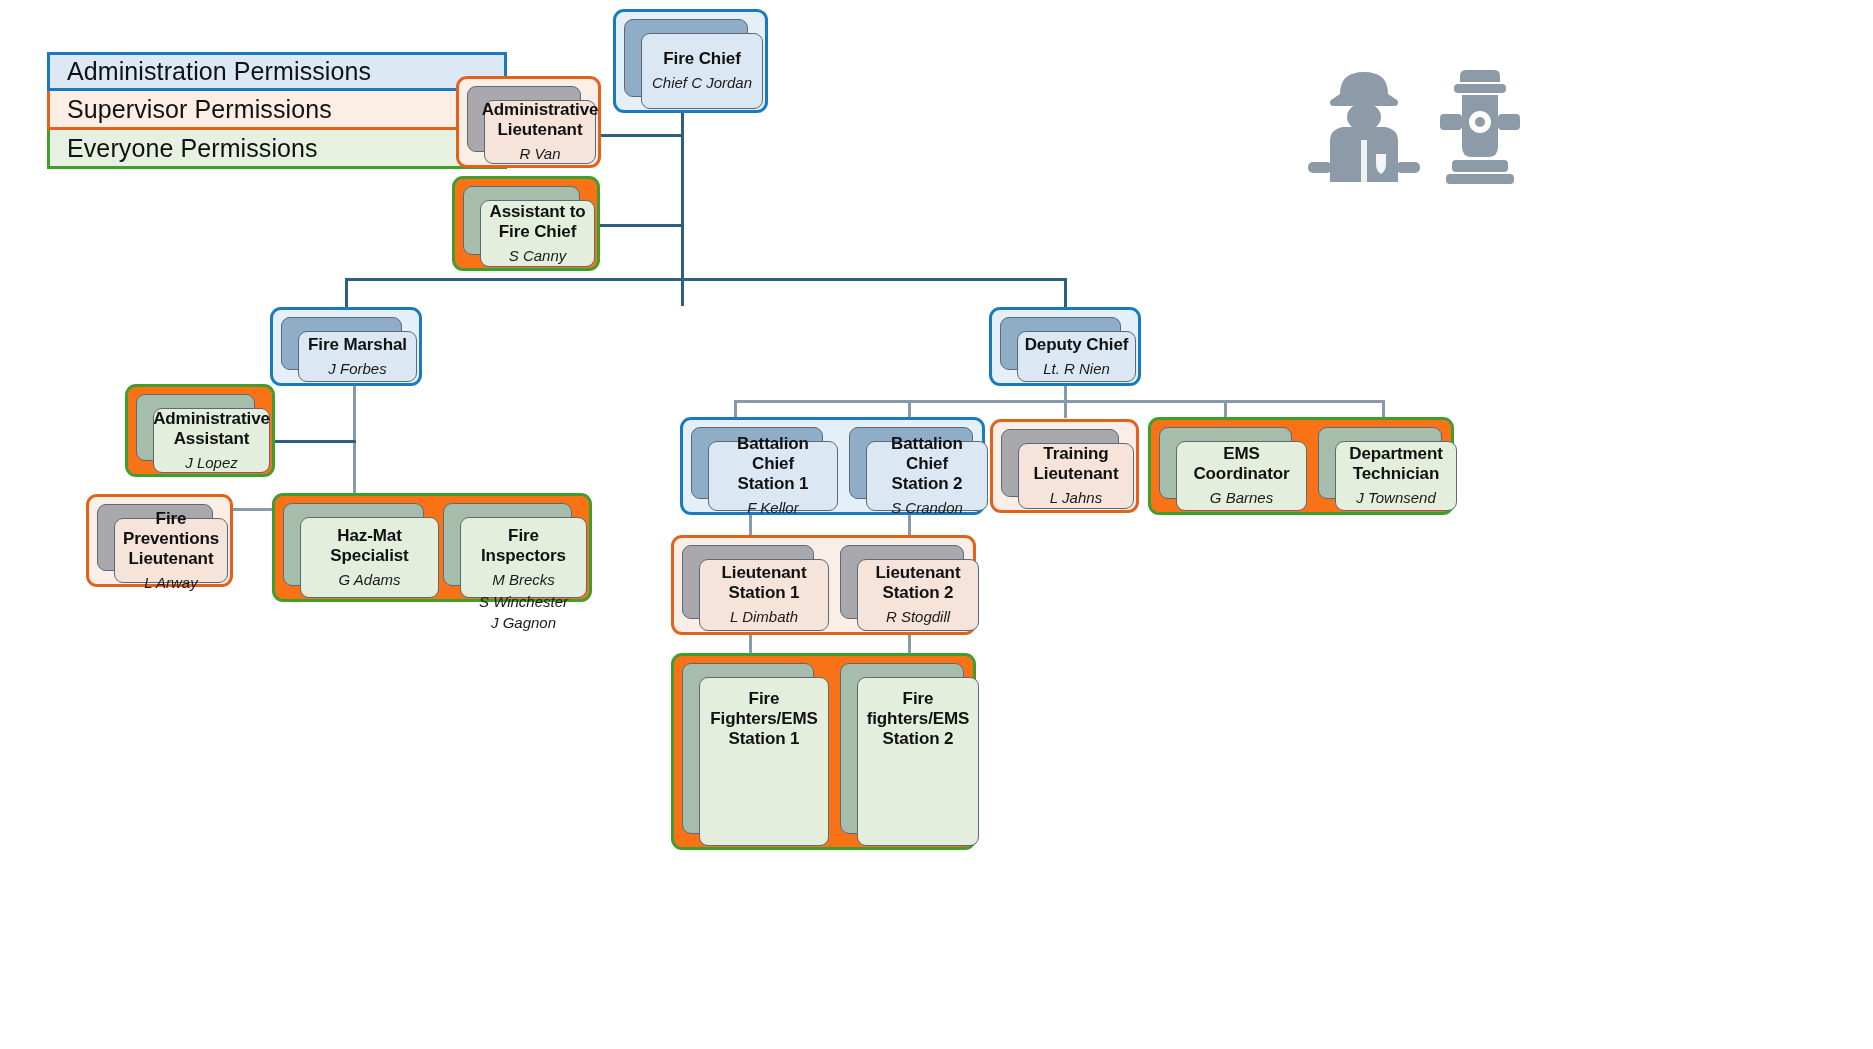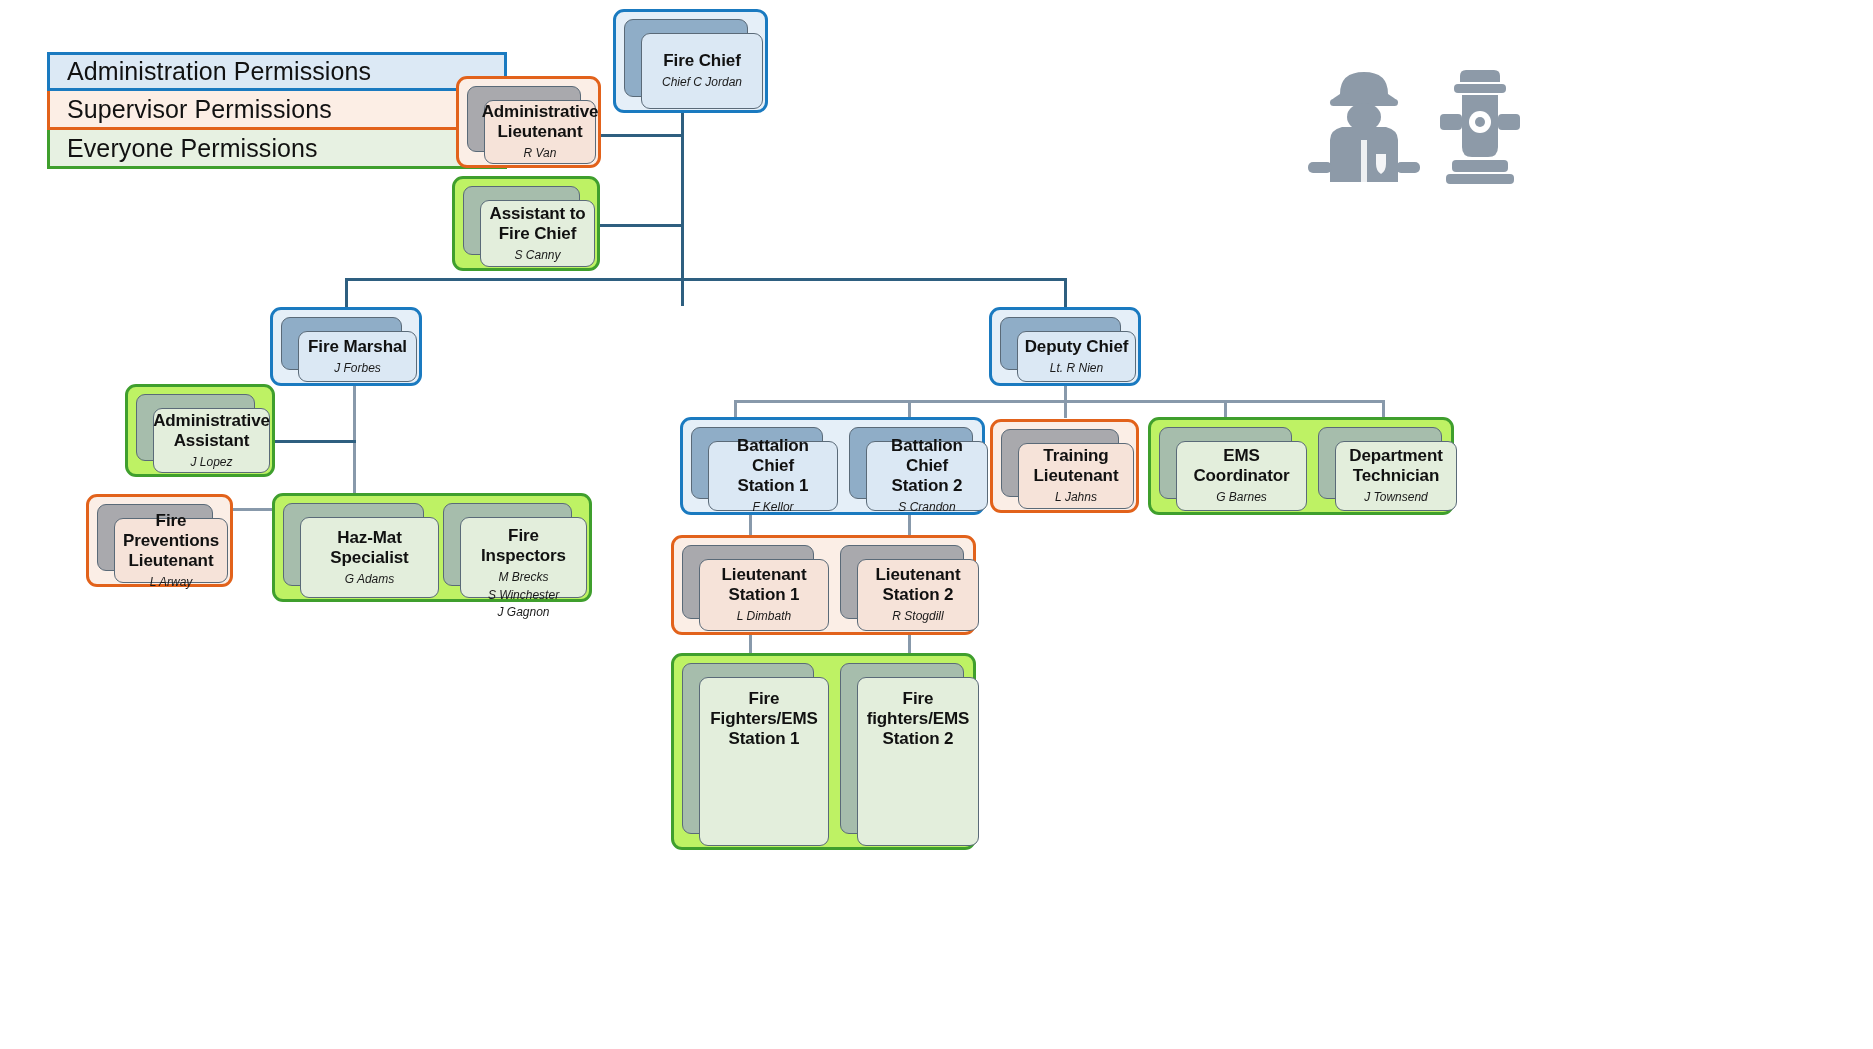--- a/index.html
+++ b/index.html
@@ -36,21 +36,21 @@
 
   
   .grp{
     position:absolute;
     box-sizing:border-box;
     border-radius:11px;
     border-width:3px;border-style:solid;
   }
   .grp.blue  {border-color:#1a7ac0;background:#e5eff8;}
   .grp.orange{border-color:#e2621b;background:#fbeee6;}
-  .grp.green {border-color:#3f9f2d;background:#bef264;}
+  .grp.green {border-color:#3f9f2d;background:#f97316;}
 
   
   .card{
     position:absolute;
     box-sizing:border-box;
     border-radius:9px;
   }
   
   .card .back{
     position:absolute;left:0;top:0;
@@ -75,21 +75,21 @@
   .card.orange .back {background:#a9a9ad;}
   .card.orange .front{background:#f6e3d9;}
   .card.green  .back {background:#a6bdac;}
   .card.green  .front{background:#e3eedc;}
 
   .ttl{
     font-weight:bold;font-size:17px;line-height:1.18;
     text-align:center;color:#111;letter-spacing:-.1px;
   }
   .nm{
-    font-style:italic;font-size:12px;line-height:1.3;
+    font-style:italic;font-size:15px;line-height:1.3;
     text-align:center;color:#1a1a1a;margin-top:4px;
   }
   .roster{margin-top:16px;display:flex;flex-direction:column;gap:4px;}
   .roster .nm{margin-top:0;}
 
   
   .icons{position:absolute;left:1300px;top:62px;width:240px;height:140px;}
 </style>
 </head>
 <body>

